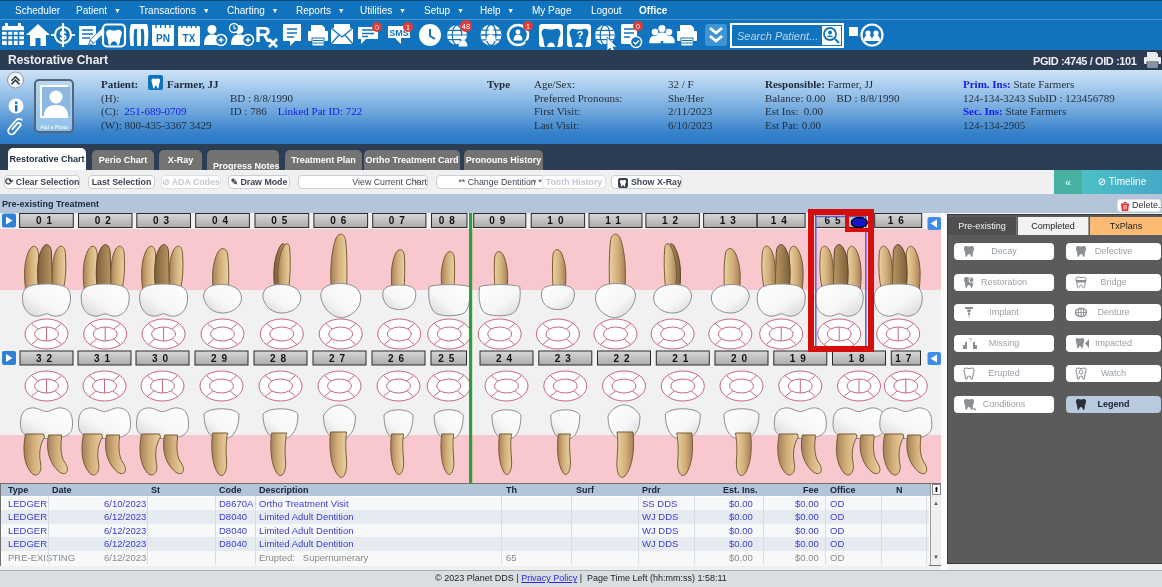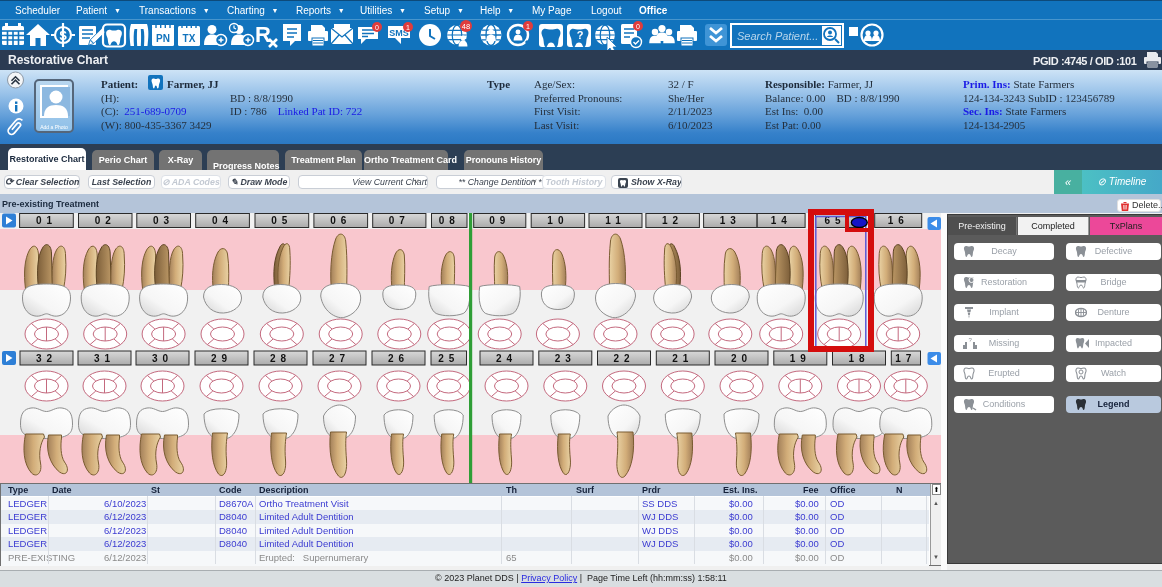--- a/index.html
+++ b/index.html
@@ -31,21 +31,21 @@
 #photo{position:absolute;left:34px;top:9px;width:40px;height:54px;background:linear-gradient(180deg,#b8d6ef,#8fc0e8);border:2px solid #55667a;border-radius:5px;}
 #photo .inner{position:absolute;left:4px;top:4px;right:4px;bottom:13px;background:#a9cbe9;border:2px solid #fff;}
 #photo .txt{position:absolute;bottom:1px;left:0;right:0;color:#fff;font-size:5px;text-align:center;}
 
 
 #tabband{left:0;top:144px;width:1162px;height:26px;background:#2c3e54;}
 .tab{position:absolute;bottom:0;height:20px;background:#737373;color:#fff;font-size:9px;font-weight:bold;text-align:center;border-radius:5px 5px 0 0;line-height:20px;white-space:nowrap;}
 .tab.active{background:#fff;color:#1b2a3e;height:22px;line-height:22px;}
 
 
-#toolbar{left:0;top:170px;width:1046px;height:24px;background:#f0f0f0;font-style:italic;}
+#toolbar{left:0;top:170px;width:1046px;height:24px;background:#f0f0f0;}
 .tbtn{position:absolute;top:5px;height:14px;background:#fff;border:1px solid #c9ced6;border-radius:4px;font-size:8.8px;font-weight:bold;color:#3c4450;text-align:center;line-height:12px;white-space:nowrap;overflow:hidden;}
 .tbtn.dis{color:#c3c9d2;border-color:#dde1e7;}
 #tealwrap{position:absolute;left:1054px;top:0;width:108px;height:24px;}
 #tealback{position:absolute;left:0;top:0;width:28px;height:24px;background:#48b0a0;color:#fff;font-size:11px;text-align:center;line-height:24px;}
 #tealtl{position:absolute;left:28px;top:0;width:80px;height:24px;background:linear-gradient(90deg,#4cc0c4,#45a8c8);color:#fff;font-size:10px;text-align:center;line-height:24px;}
 
 
 #preband{left:0;top:194px;width:1162px;height:19px;background:#b4c4d9;}
 #preband .t{position:absolute;left:2px;top:5px;font-size:9px;font-weight:bold;color:#1b2a3e;}
 #delbtn{position:absolute;left:1117px;top:5px;width:44px;height:13px;background:#fff;border:1px solid #e0e0e0;border-radius:3px;font-size:9px;color:#333;line-height:11px;padding-left:14px;}
@@ -356,21 +356,21 @@
     <div class="lbl" style="left:963px;top:21.5px">124-134-3243 SubID : 123456789</div>
     <div class="lbl" style="left:963px;top:35px"><b class="blue">Sec. Ins:</b> State Farmers</div>
     <div class="lbl" style="left:963px;top:48.5px">124-134-2905</div>
   </div>
   <div id="tabband" class="abs">
     <div class="tab active" style="left:8px;width:78px;padding:0">Restorative Chart</div>
     <div class="tab" style="left:92px;width:62px;padding:0">Perio Chart</div>
     <div class="tab" style="left:159px;width:43px;padding:0">X-Ray</div>
     <div class="tab" style="left:207px;width:72px;padding:6px">Progress Notes</div>
     <div class="tab" style="left:285px;width:77px;padding:0">Treatment Plan</div>
-    <div class="tab" style="left:364px;width:84px;padding:0">Ortho Treatment Card</div>
+    <div class="tab" style="left:364px;width:96px;padding:0">Ortho Treatment Card</div>
     <div class="tab" style="left:464px;width:79px;padding:0">Pronouns History</div>
   </div>
   <div id="toolbar" class="abs">
     <div class="tbtn" style="left:4px;width:76px"><span style="font-size:10px">⟳</span> Clear Selection</div>
     <div class="tbtn" style="left:88px;width:67px">Last Selection</div>
     <div class="tbtn dis" style="left:161px;width:60px">⊘ ADA Codes</div>
     <div class="tbtn" style="left:228px;width:62px">✎ Draw Mode</div>
     <div class="tbtn" style="left:298px;width:130px;text-align:right;padding-left:10px;font-weight:normal">View Current Chart<span style="position:absolute;right:8px;top:0px;font-size:8px;color:#555">˅</span></div>
     <div class="tbtn" style="left:436px;width:110px;text-align:right;padding-left:8px;font-weight:normal">** Change Dentition **<span style="position:absolute;right:8px;top:0px;font-size:8px;color:#555">˅</span></div>
     <div class="tbtn dis" style="left:542px;width:64px">Tooth History</div>
@@ -658,21 +658,21 @@
 
     <ellipse cx="859.3" cy="9.5" rx="8" ry="5" fill="#1414c8" stroke="#000" stroke-width="1.3"></ellipse>
   </svg>
   <div id="redbox"></div>
   <div id="redsq"></div>
   </div>
   <div class="abs" style="left:941px;top:213px;width:6px;height:357px;background:#fcfcfc"></div>
   <div id="rightpanel" class="abs">
     <div class="rtab" style="left:0;width:69px;background:#4f4f4f;color:#f2f2f2;border-right:1px solid #777">Pre-existing</div>
     <div class="rtab" style="left:70px;width:71px;background:#f2f2f2;color:#222;border-right:1px solid #999">Completed</div>
-    <div class="rtab" style="left:142px;width:72px;background:#ec4899;color:#222">TxPlans</div>
+    <div class="rtab" style="left:142px;width:72px;background:#fdba74;color:#222">TxPlans</div>
     <div class="rbtn" style="left:6px;top:28px"><span class="ic"><svg width="12" height="13" viewBox="0 0 12 13">
             <path d="M3 1 C1.5 1 0.7 2.5 1 4.2 C1.3 5.6 2 6.4 2.1 8.2 C2.2 10.4 2.7 12 3.4 12 C4.5 12 4 9 6 9 C8 9 7.5 12 8.6 12 C9.3 12 9.8 10.4 9.9 8.2 C10 6.4 10.7 5.6 11 4.2 C11.3 2.5 10.5 1 9 1 C7.8 1 7.2 1.6 6 1.6 C4.8 1.6 4.2 1 3 1 Z" fill="#8b9096"></path>
           </svg></span>Decay</div>
     <div class="rbtn" style="left:118px;top:28px;width:95px"><span class="ic"><svg width="12" height="13" viewBox="0 0 12 13">
             <path d="M3 1 C1.5 1 0.7 2.5 1 4.2 C1.3 5.6 2 6.4 2.1 8.2 C2.2 10.4 2.7 12 3.4 12 C4.5 12 4 9 6 9 C8 9 7.5 12 8.6 12 C9.3 12 9.8 10.4 9.9 8.2 C10 6.4 10.7 5.6 11 4.2 C11.3 2.5 10.5 1 9 1 C7.8 1 7.2 1.6 6 1.6 C4.8 1.6 4.2 1 3 1 Z" fill="#8b9096"></path>
           </svg></span>Defective</div>
     <div class="rbtn" style="left:6px;top:58.5px"><span class="ic"><svg width="12" height="13" viewBox="0 0 12 13">
             <path d="M3 1 C1.5 1 0.7 2.5 1 4.2 C1.3 5.6 2 6.4 2.1 8.2 C2.2 10.4 2.7 12 3.4 12 C4.5 12 4 9 6 9 C8 9 7.5 12 8.6 12 C9.3 12 9.8 10.4 9.9 8.2 C10 6.4 10.7 5.6 11 4.2 C11.3 2.5 10.5 1 9 1 C7.8 1 7.2 1.6 6 1.6 C4.8 1.6 4.2 1 3 1 Z" fill="#8b9096"></path>
             <circle cx="8.5" cy="4" r="2.5" fill="#8b9096" stroke="#fff"></circle>
           </svg></span>Restoration</div>

